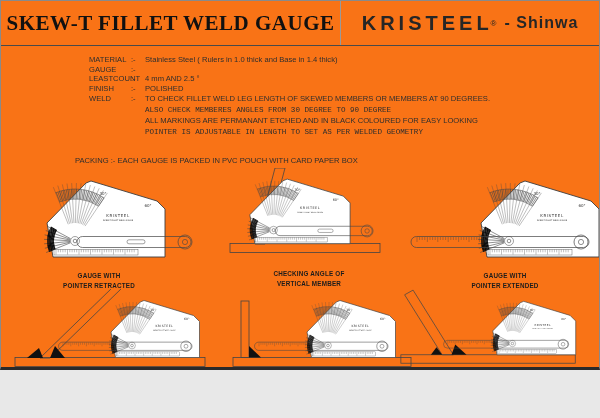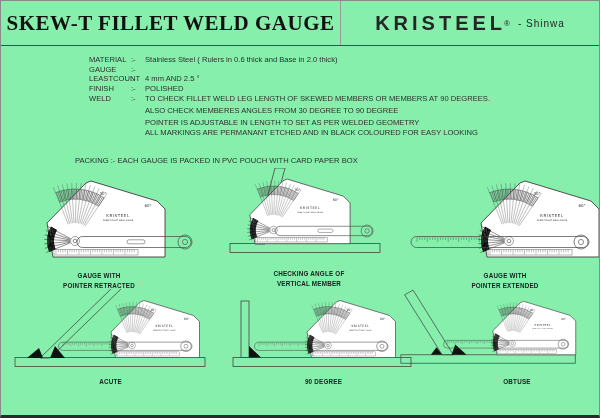--- a/index.html
+++ b/index.html
@@ -1,32 +1,32 @@
 <!DOCTYPE html>
 <html><head>
 <meta charset="utf-8">
 <style>
   * { margin:0; padding:0; box-sizing:border-box; }
   html,body { background:#e8e8e8; }
   .page {
-    position:relative; width:600px; height:418px; background:#86efac;
+    position:relative; width:600px; height:370px; background:#f97316;
     border:1px solid #8a8a8a; border-bottom:3px solid #2a2a2a; overflow:hidden;
     font-family:"Liberation Sans","DejaVu Sans",sans-serif; color:#222;
   }
   .header { position:absolute; left:0; top:0; width:100%; height:45px; border-bottom:1.5px solid #4a4a4a; display:flex; }
   .title-cell { width:340px; height:100%; display:flex; align-items:center; justify-content:center; border-right:1.5px solid #9a9a9a; }
   .doc-title { font-family:"Liberation Serif","DejaVu Serif",serif; font-weight:bold; font-size:21px; letter-spacing:0.5px; color:#111; }
   .logo-cell { flex:1; display:flex; align-items:center; justify-content:center; }
   .logo-main { font-size:20px; font-weight:600; letter-spacing:4px; color:#262626; }
   .logo-reg { font-size:8px; vertical-align:12px; letter-spacing:0; margin-left:-2px; }
-  .logo-suffix { font-size:10px; font-weight:400; letter-spacing:1px; color:#262626; margin-left:8px; }
+  .logo-suffix { font-size:16px; font-weight:700; letter-spacing:1px; color:#262626; margin-left:8px; }
   .specs { position:absolute; left:88px; top:54px; font-size:7.6px; color:#2e2e2e; line-height:9.7px; }
   .spec-row { display:grid; grid-template-columns:42px 14px auto; }
   .spec-extra { padding-left:56px; }
-  .spec-extra.gap { margin-top:2.5px; }
+  .spec-extra.gap { margin-top:2.5px;font-family:Liberation Mono, monospace; }
   .spec-packing { margin-top:18px; margin-left:-14px; }
   .fig { position:absolute; text-align:center; }
   .fig-caption { font-size:6.3px; font-weight:bold; letter-spacing:0.2px; color:#1c1c1c; line-height:1.55; margin-top:2px; }
   svg .ln { stroke:#454545; fill:none; }
   svg text { font-family:"DejaVu Sans",sans-serif; fill:#333; }
 </style>
 </head>
 <body>
 
 <div class="page">
@@ -223,21 +223,21 @@
       <span class="logo-main">KRISTEEL</span>
         <span class="logo-reg">®</span>
         <span class="logo-suffix">- Shinwa</span>
     </div>
   </div>
 
   <div class="specs">
     <div class="spec-row">
       <span>MATERIAL</span>
         <span>:-</span>
-        <span>Stainless Steel  ( Rulers in 0.6 thick and Base in 2.0 thick)</span>
+        <span>Stainless Steel  ( Rulers in 1.0 thick and Base in 1.4 thick)</span>
     </div>
     <div class="spec-row">
       <span>GAUGE</span>
         <span>:-</span>
     </div>
     <div class="spec-row">
       <span>LEASTCOUNT</span>
         <span>:-</span>
         <span>4 mm  AND 2.5 °</span>
     </div>
@@ -245,22 +245,22 @@
       <span>FINISH</span>
         <span>:-</span>
         <span>POLISHED</span>
     </div>
     <div class="spec-row">
       <span>WELD</span>
         <span>:-</span>
         <span>TO CHECK FILLET WELD LEG LENGTH OF SKEWED MEMBERS OR MEMBERS AT 90 DEGREES.</span>
     </div>
     <div class="spec-extra gap">ALSO CHECK MEMBERES ANGLES FROM 30 DEGREE TO 90 DEGREE</div>
+    <div class="spec-extra">ALL MARKINGS ARE PERMANANT ETCHED AND IN BLACK COLOURED FOR EASY LOOKING</div>
     <div class="spec-extra gap">POINTER IS ADJUSTABLE IN LENGTH TO SET AS PER WELDED GEOMETRY</div>
-    <div class="spec-extra">ALL MARKINGS ARE PERMANANT ETCHED AND IN BLACK COLOURED FOR EASY LOOKING</div>
     <div class="spec-packing">PACKING :- EACH GAUGE IS PACKED IN PVC POUCH WITH CARD PAPER BOX</div>
   </div>
 
   <div class="fig" style="left:28px; top:170px; width:175px;">
     <svg width="175" height="94" viewBox="0 0 175 94">
       <use href="#gauge-ret" transform="translate(10,4)"></use>
     </svg>
     <div class="fig-caption" style="width:140px;">
       <div>GAUGE WITH</div>
       <div>POINTER RETRACTED</div>

